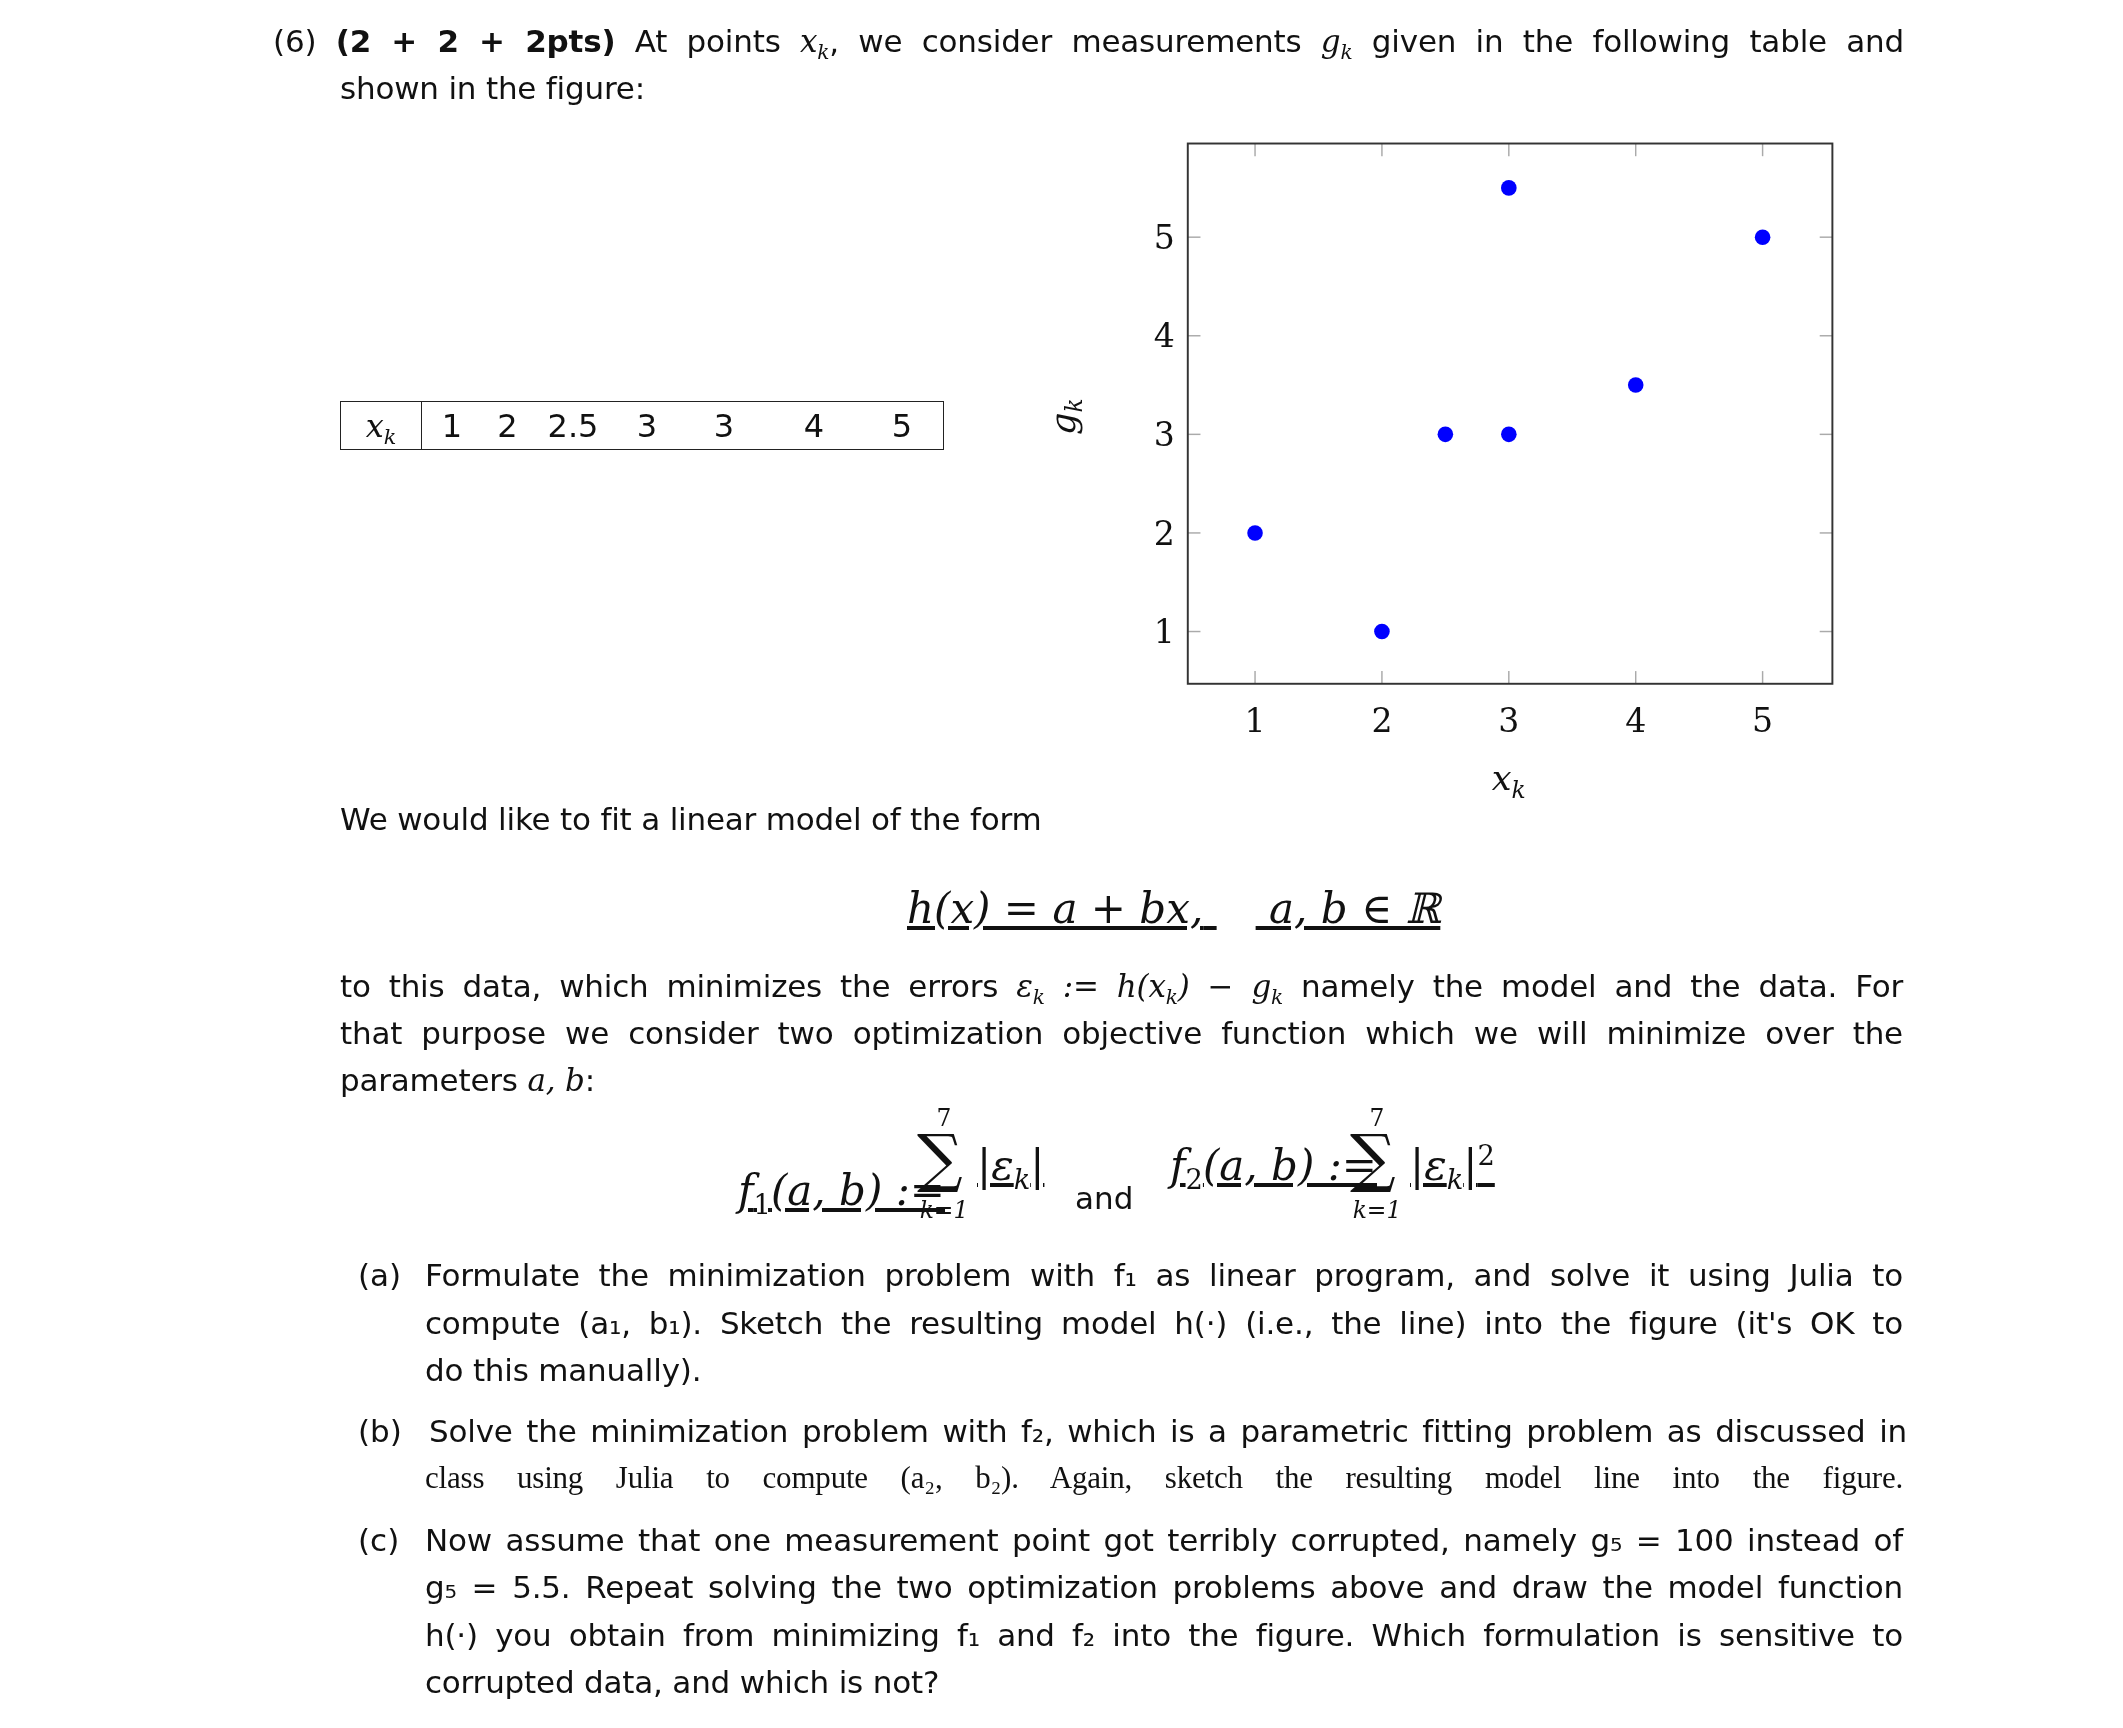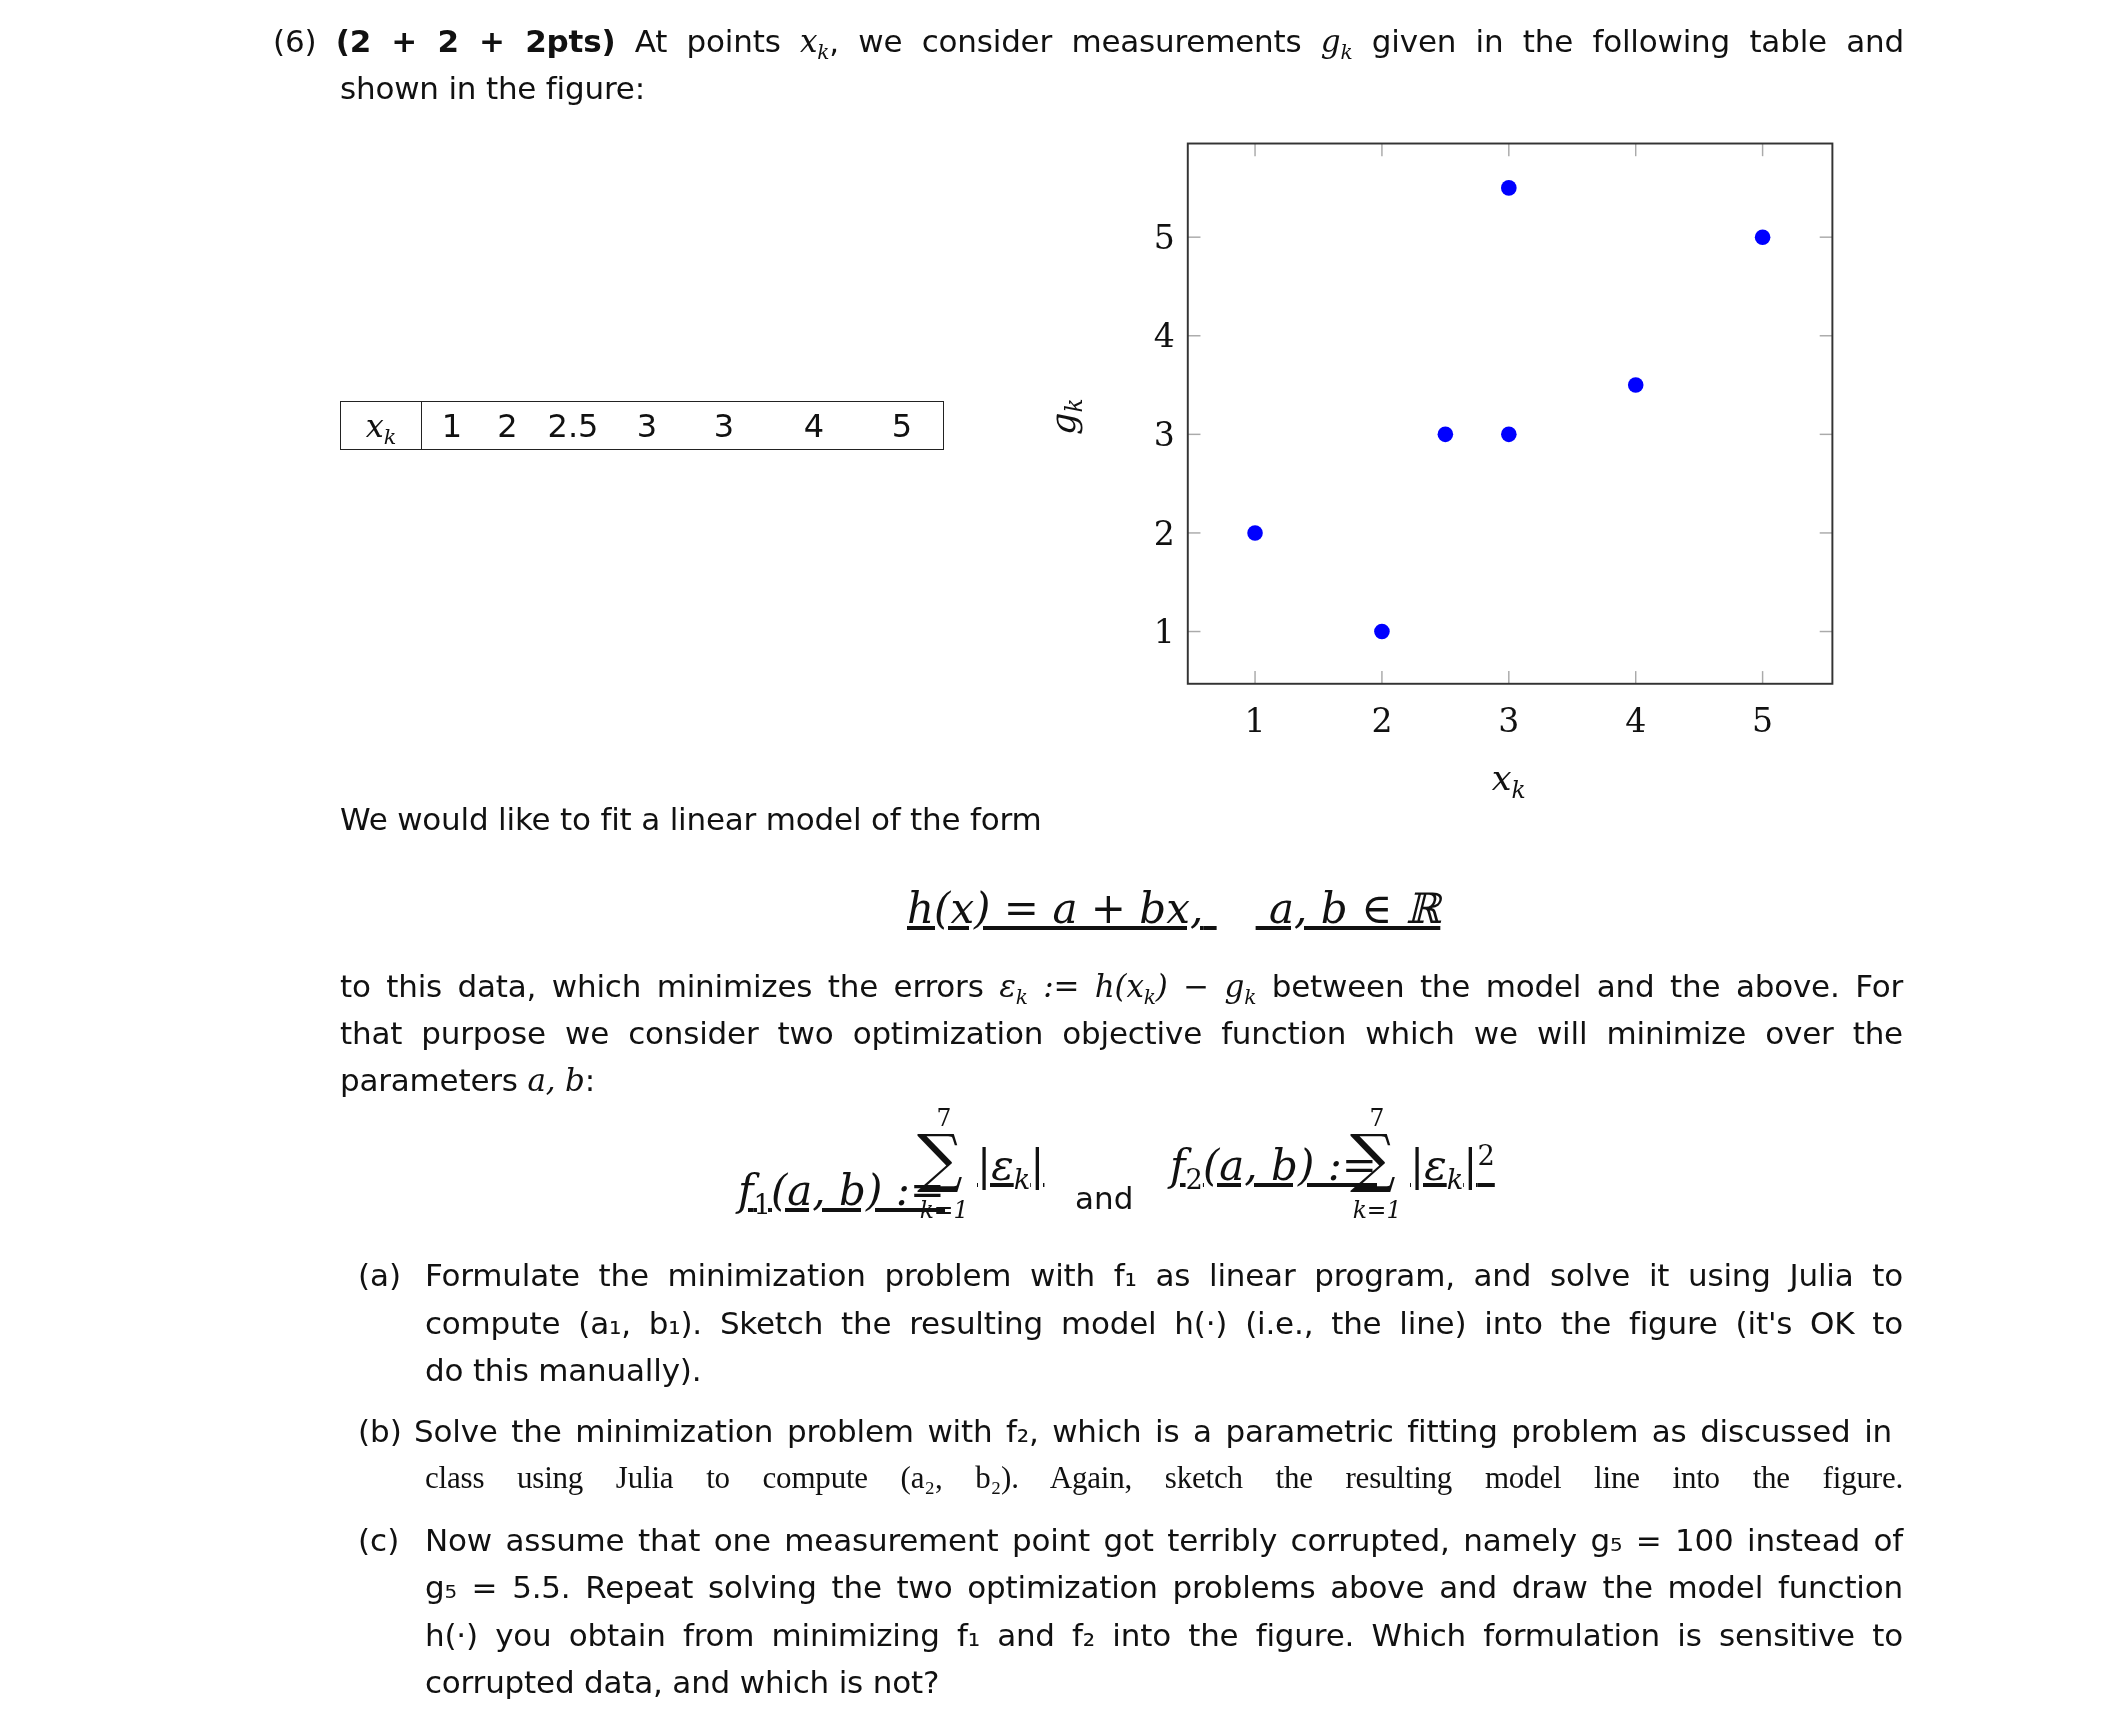--- a/index.html
+++ b/index.html
@@ -125,21 +125,21 @@
 
 <div class="eq" style="left:907px; top:884px;">
   <span class="m">h(x) = a + bx,</span>
   <span style="display:inline-block; width:39px;"></span>
   <span class="m">a, b ∈ ℝ</span>
 </div>
 
 <div class="line just" style="left:340px; top:967px; width:1563px;">
   <span>to this data, which minimizes the errors</span>
   <span class="m"><span>ε</span><sub>k</sub><span> := h(x</span><sub>k</sub><span>) − g</span><sub>k</sub></span>
-  <span>between the model and the above.  For</span>
+  <span>namely the model and the data.  For</span>
 </div>
 <div class="line just" style="left:340px; top:1014px; width:1563px;">that purpose we consider two optimization objective function which we will minimize over the</div>
 <div class="line" style="left:340px; top:1061px;">
   <span>parameters</span>
   <span class="m">a, b</span><span>:</span>
 </div>
 
 <div>
   <div class="eq" style="left:738px; top:1141px;margin-top:25px;">
     <span class="m">f</span><sub>1</sub><span class="m">(a, b) :=</span>
@@ -163,21 +163,21 @@
 </div>
 
 <div>
   <div class="lbl" style="left:358px; top:1256px;">(a)</div>
   <div class="line just" style="left:425px; top:1256px; width:1478px;">Formulate the minimization problem with f₁ as linear program, and solve it using Julia to</div>
   <div class="line just" style="left:425px; top:1304px; width:1478px;">compute (a₁, b₁). Sketch the resulting model h(·) (i.e., the line) into the figure (it's OK to</div>
   <div class="line" style="left:425px; top:1351px;">do this manually).</div>
 </div>
 <div>
   <div class="lbl" style="left:358px; top:1412px;">(b)</div>
-  <div class="line just" style="left:414px; top:1412px; width:1478px;">Solve the minimization problem with f₂, which is a parametric fitting problem as discussed in</div>
+  <div class="line just" style="left:429px; top:1412px; width:1478px;">Solve the minimization problem with f₂, which is a parametric fitting problem as discussed in</div>
   <div class="line just" style="left:425px; top:1458px; width:1478px;font-family:Liberation Serif, serif;">class using Julia to compute (a₂, b₂). Again, sketch the resulting model line into the figure.</div>
 </div>
 <div>
   <div class="lbl" style="left:358px; top:1521px;">(c)</div>
   <div class="line just" style="left:425px; top:1521px; width:1478px;">Now assume that one measurement point got terribly corrupted, namely g₅ = 100 instead of</div>
   <div class="line just" style="left:425px; top:1568px; width:1478px;">g₅ = 5.5. Repeat solving the two optimization problems above and draw the model function</div>
   <div class="line just" style="left:425px; top:1616px; width:1478px;">h(·) you obtain from minimizing f₁ and f₂ into the figure. Which formulation is sensitive to</div>
   <div class="line" style="left:425px; top:1663px;">corrupted data, and which is not?</div>
 </div>
 

